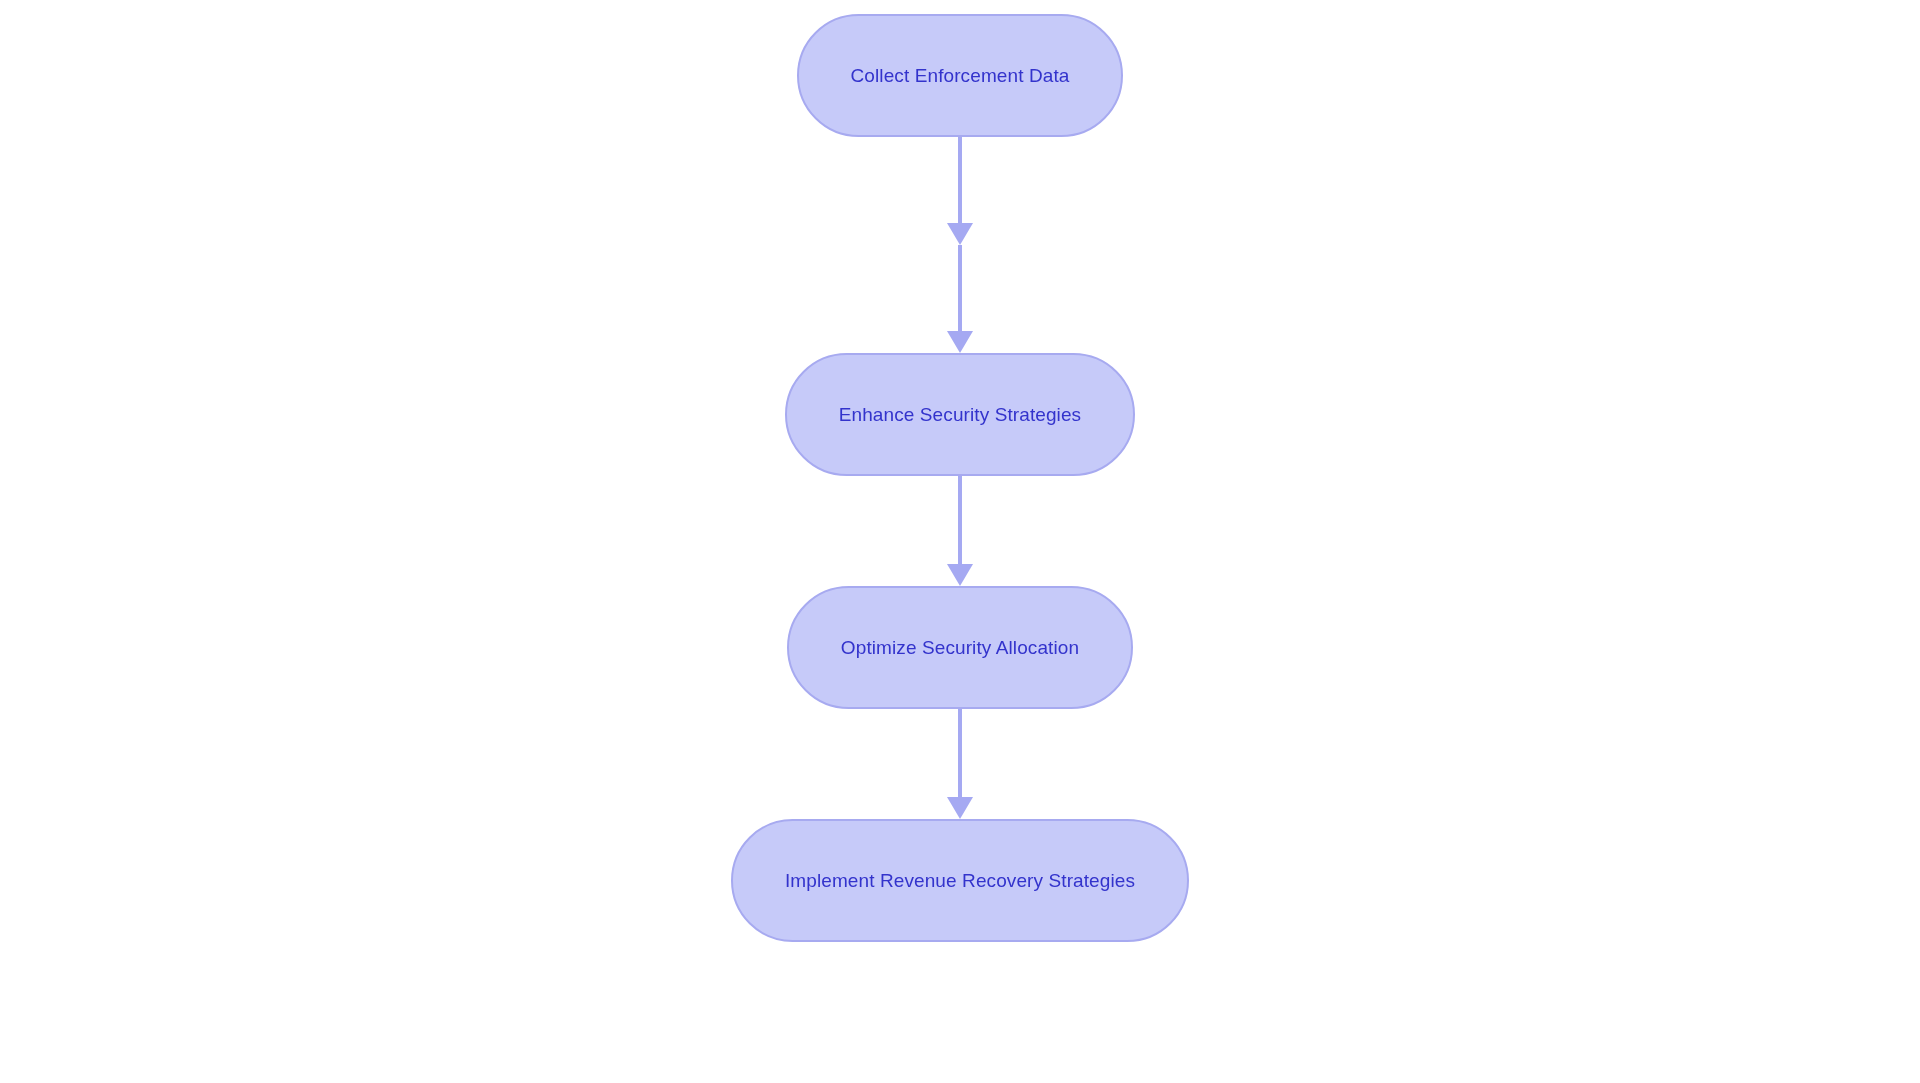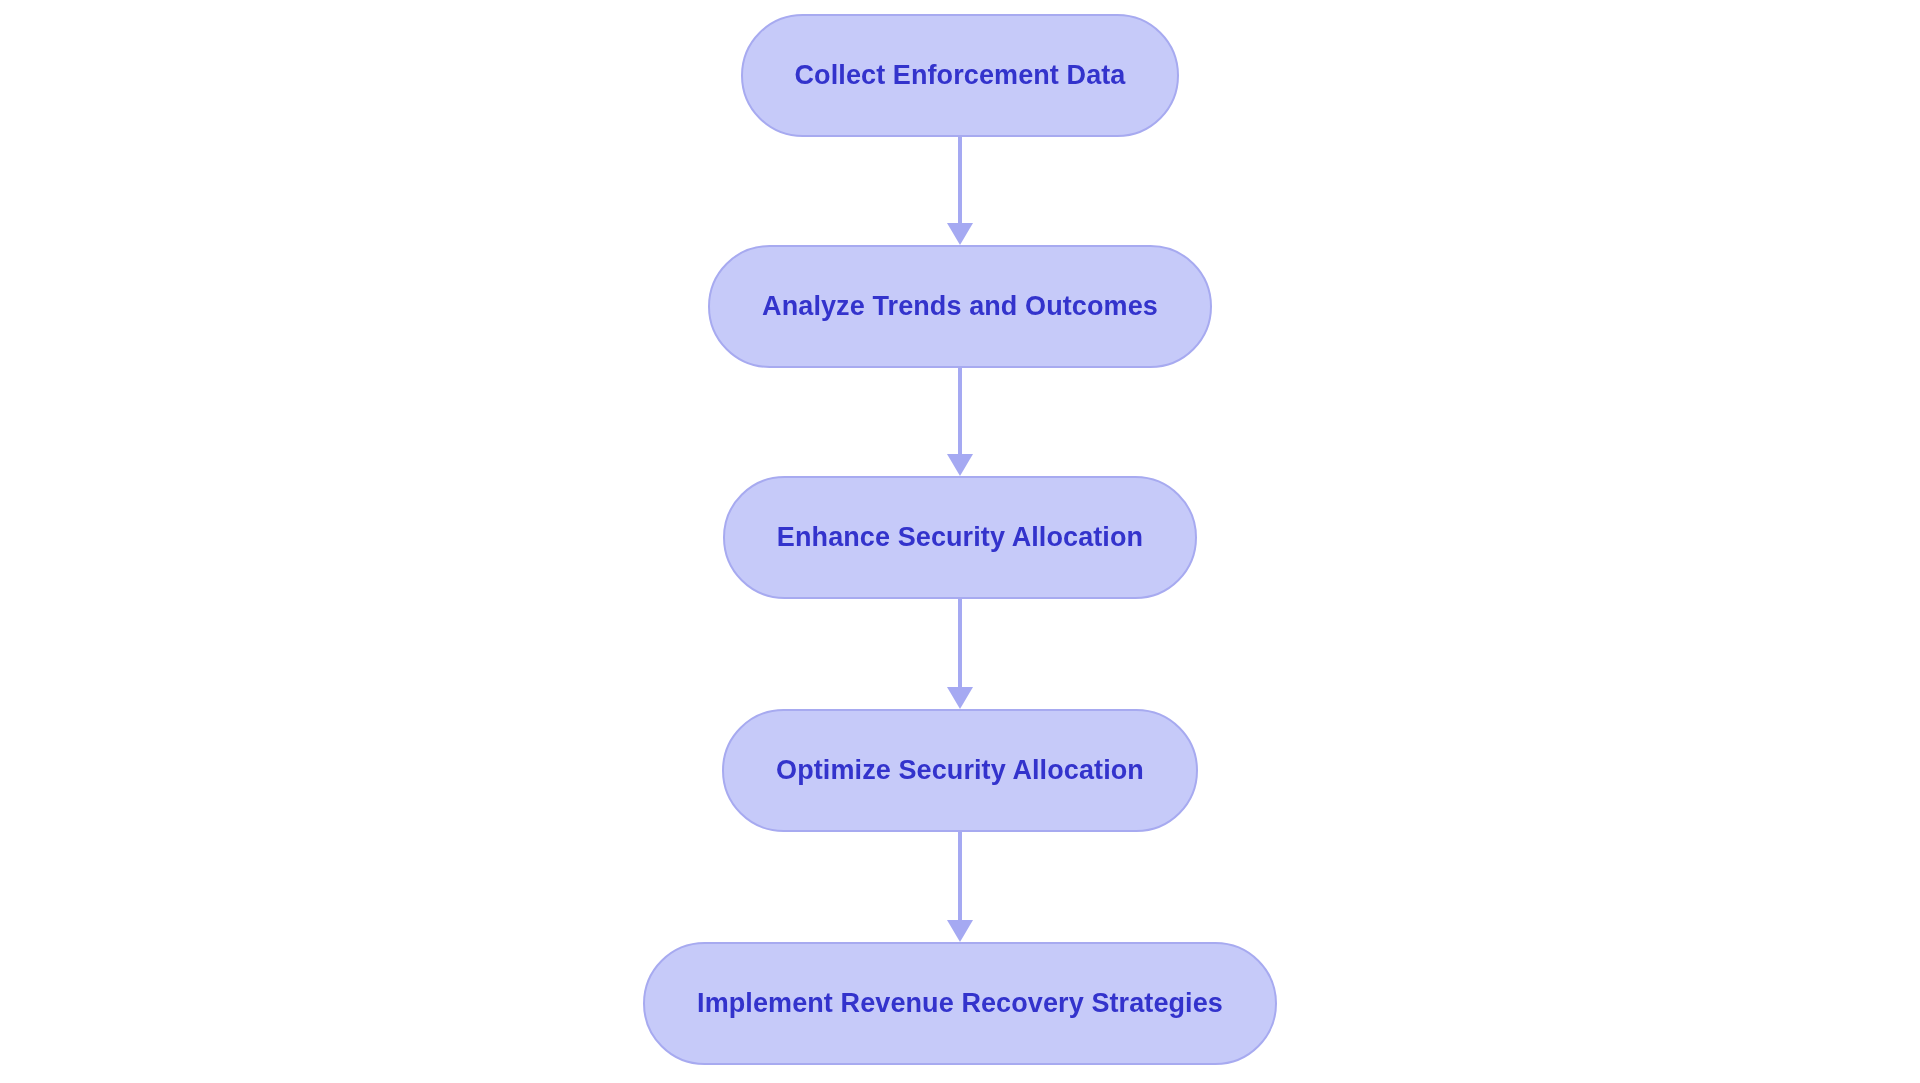--- a/index.html
+++ b/index.html
@@ -43,22 +43,22 @@
     display: flex;
     align-items: center;
     justify-content: center;
     padding: 0 52px;
     white-space: nowrap;
   }
 
   .node-label {
     color: #3333cc;
     font-family: "Liberation Sans", sans-serif;
-    font-size: 27px;
-    font-weight: 700;
+    font-size: 19px;
+    font-weight: 400;
     letter-spacing: 0.1px;
     line-height: 1;
   }
 
   
   .connector {
     position: relative;
     width: 30px;
     display: flex;
     flex-direction: column;
@@ -103,31 +103,28 @@
 
     <div class="node">
       <span class="node-label">Collect Enforcement Data</span>
     </div>
 
     <div class="connector c1">
       <div class="connector-stem"></div>
       <div class="connector-head"></div>
     </div>
 
-    <div class="node">
-      <span class="node-label">Analyze Trends and Outcomes</span>
-    </div>
 
     <div class="connector c2">
       <div class="connector-stem"></div>
       <div class="connector-head"></div>
     </div>
 
     <div class="node">
-      <span class="node-label">Enhance Security Allocation</span>
+      <span class="node-label">Enhance Security Strategies</span>
     </div>
 
     <div class="connector c3">
       <div class="connector-stem"></div>
       <div class="connector-head"></div>
     </div>
 
     <div class="node">
       <span class="node-label">Optimize Security Allocation</span>
     </div>

